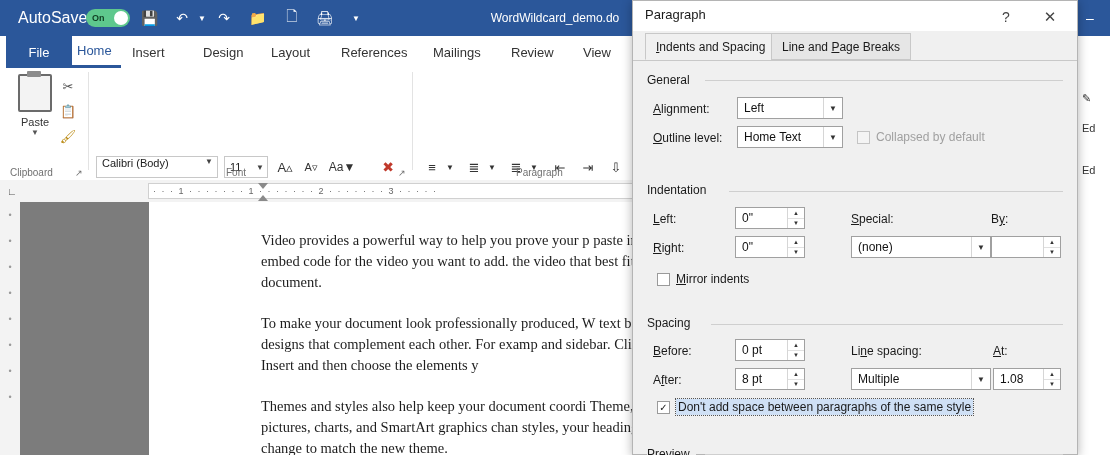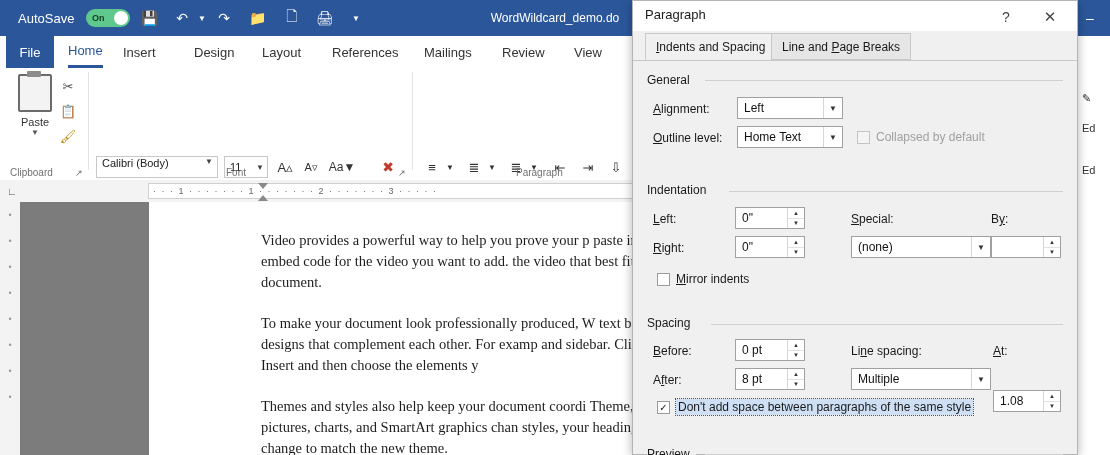--- a/index.html
+++ b/index.html
@@ -29,21 +29,21 @@
     width: 1110px; height: 36px;
     background: #2b579a;
     color: #ffffff;
   }
   .tb-item {
     position: absolute;
     top: 0;
     height: 36px;
     display: flex;
     align-items: center;
-    font-size: 13px;
+    font-size: 16px;
     color: #ffffff;
   }
   #autosave-label { left: 18px; }
   #autosave-toggle {
     position: absolute;
     left: 86px; top: 9px;
     width: 44px; height: 18px;
     border-radius: 9px;
     background: #5ec88d;
     display: flex;
@@ -103,21 +103,21 @@
     border-bottom: 1px solid #e0e0e0;
   }
   .ribbon-tab {
     position: absolute;
     top: 0;
     height: 32px;
     display: flex;
     align-items: center;
     font-size: 13px;
     color: #333333;
-    padding: 0 0;
+    padding: 0 9px;
   }
   .ribbon-tab.file {
     background: #2b579a;
     color: #ffffff;
     left: 6px;
     width: 48px;
     justify-content: center;
     height: 32px;
   }
   .ribbon-tab.active {
@@ -771,21 +771,21 @@
       Li<span class="u">n</span>e spacing:
     </div>
     <div class="combo" style="left:218px; top:367px; width:140px; height:22px;">
       <span>Multiple</span>
       <span class="arrow">▼</span>
     </div>
 
     <div class="dlg-label" style="left:360px; top:343px;">
       <span class="u">A</span>t:
     </div>
-    <div class="spin" style="left:360px; top:367px; width:68px; height:22px;margin-top:22px;">
+    <div class="spin" style="left:360px; top:367px; width:68px; height:22px;">
       <span>1.08</span>
       <span class="spin-btns">
         <span class="spin-up">▲</span>
         <span class="spin-down">▼</span>
       </span>
     </div>
 
     <div class="chk" style="left:24px; top:398px;">
       <span class="box">✓</span>
       <span class="chk selected-text" style="position:static;padding:1px 2px;">Don't add space between paragraphs of the same style</span>

